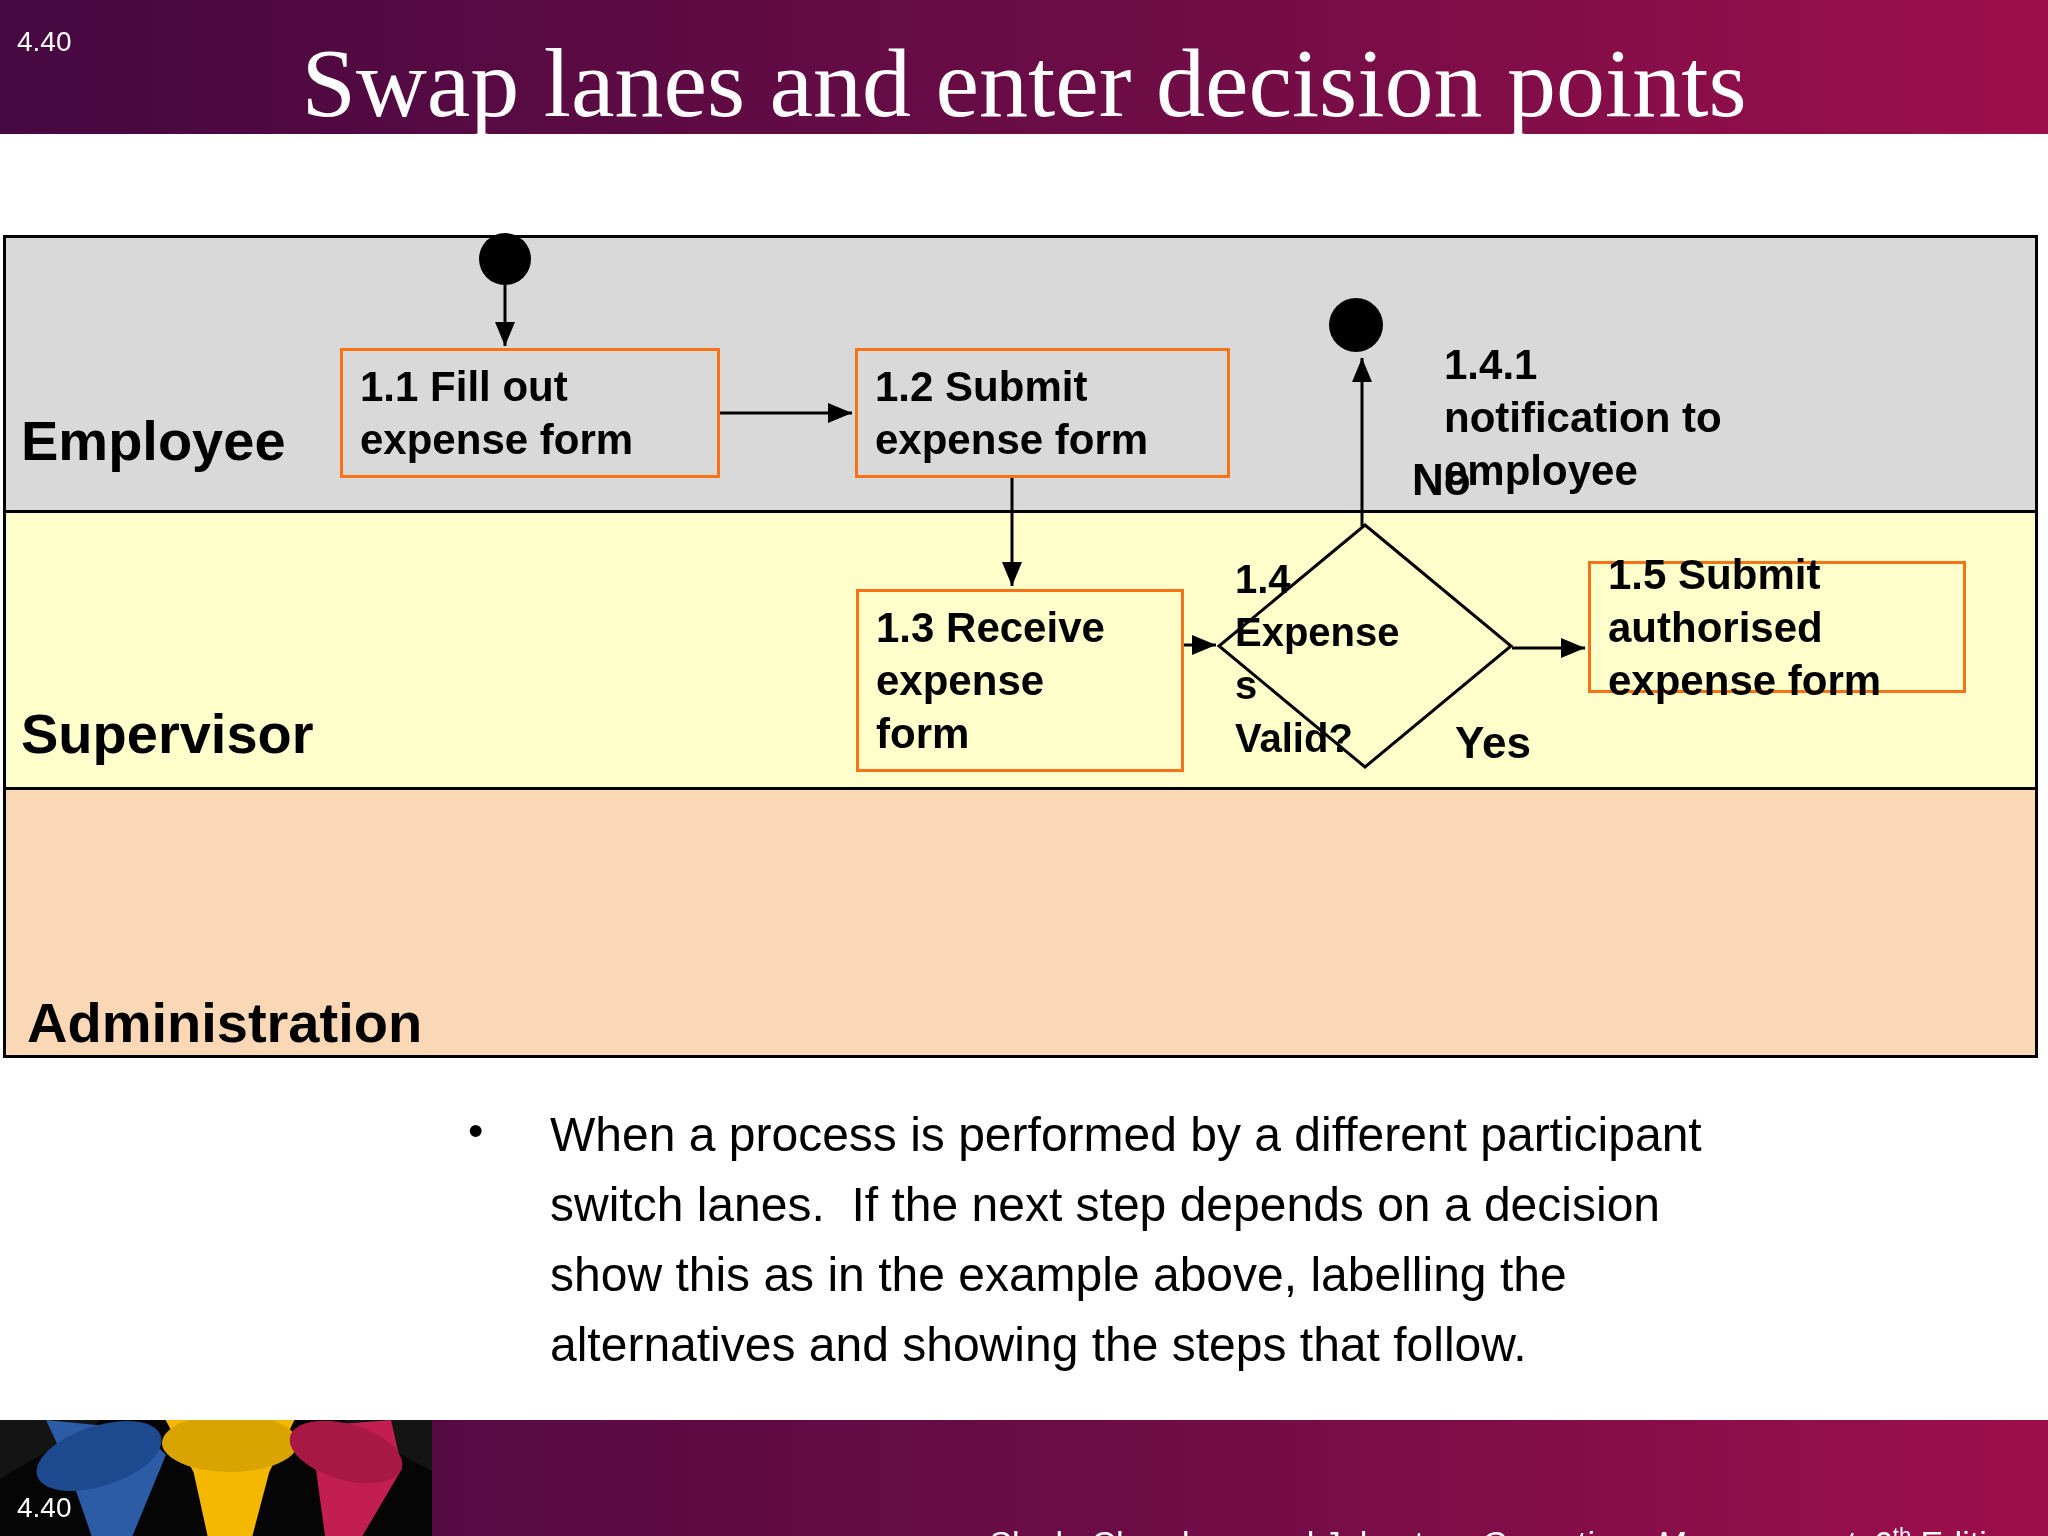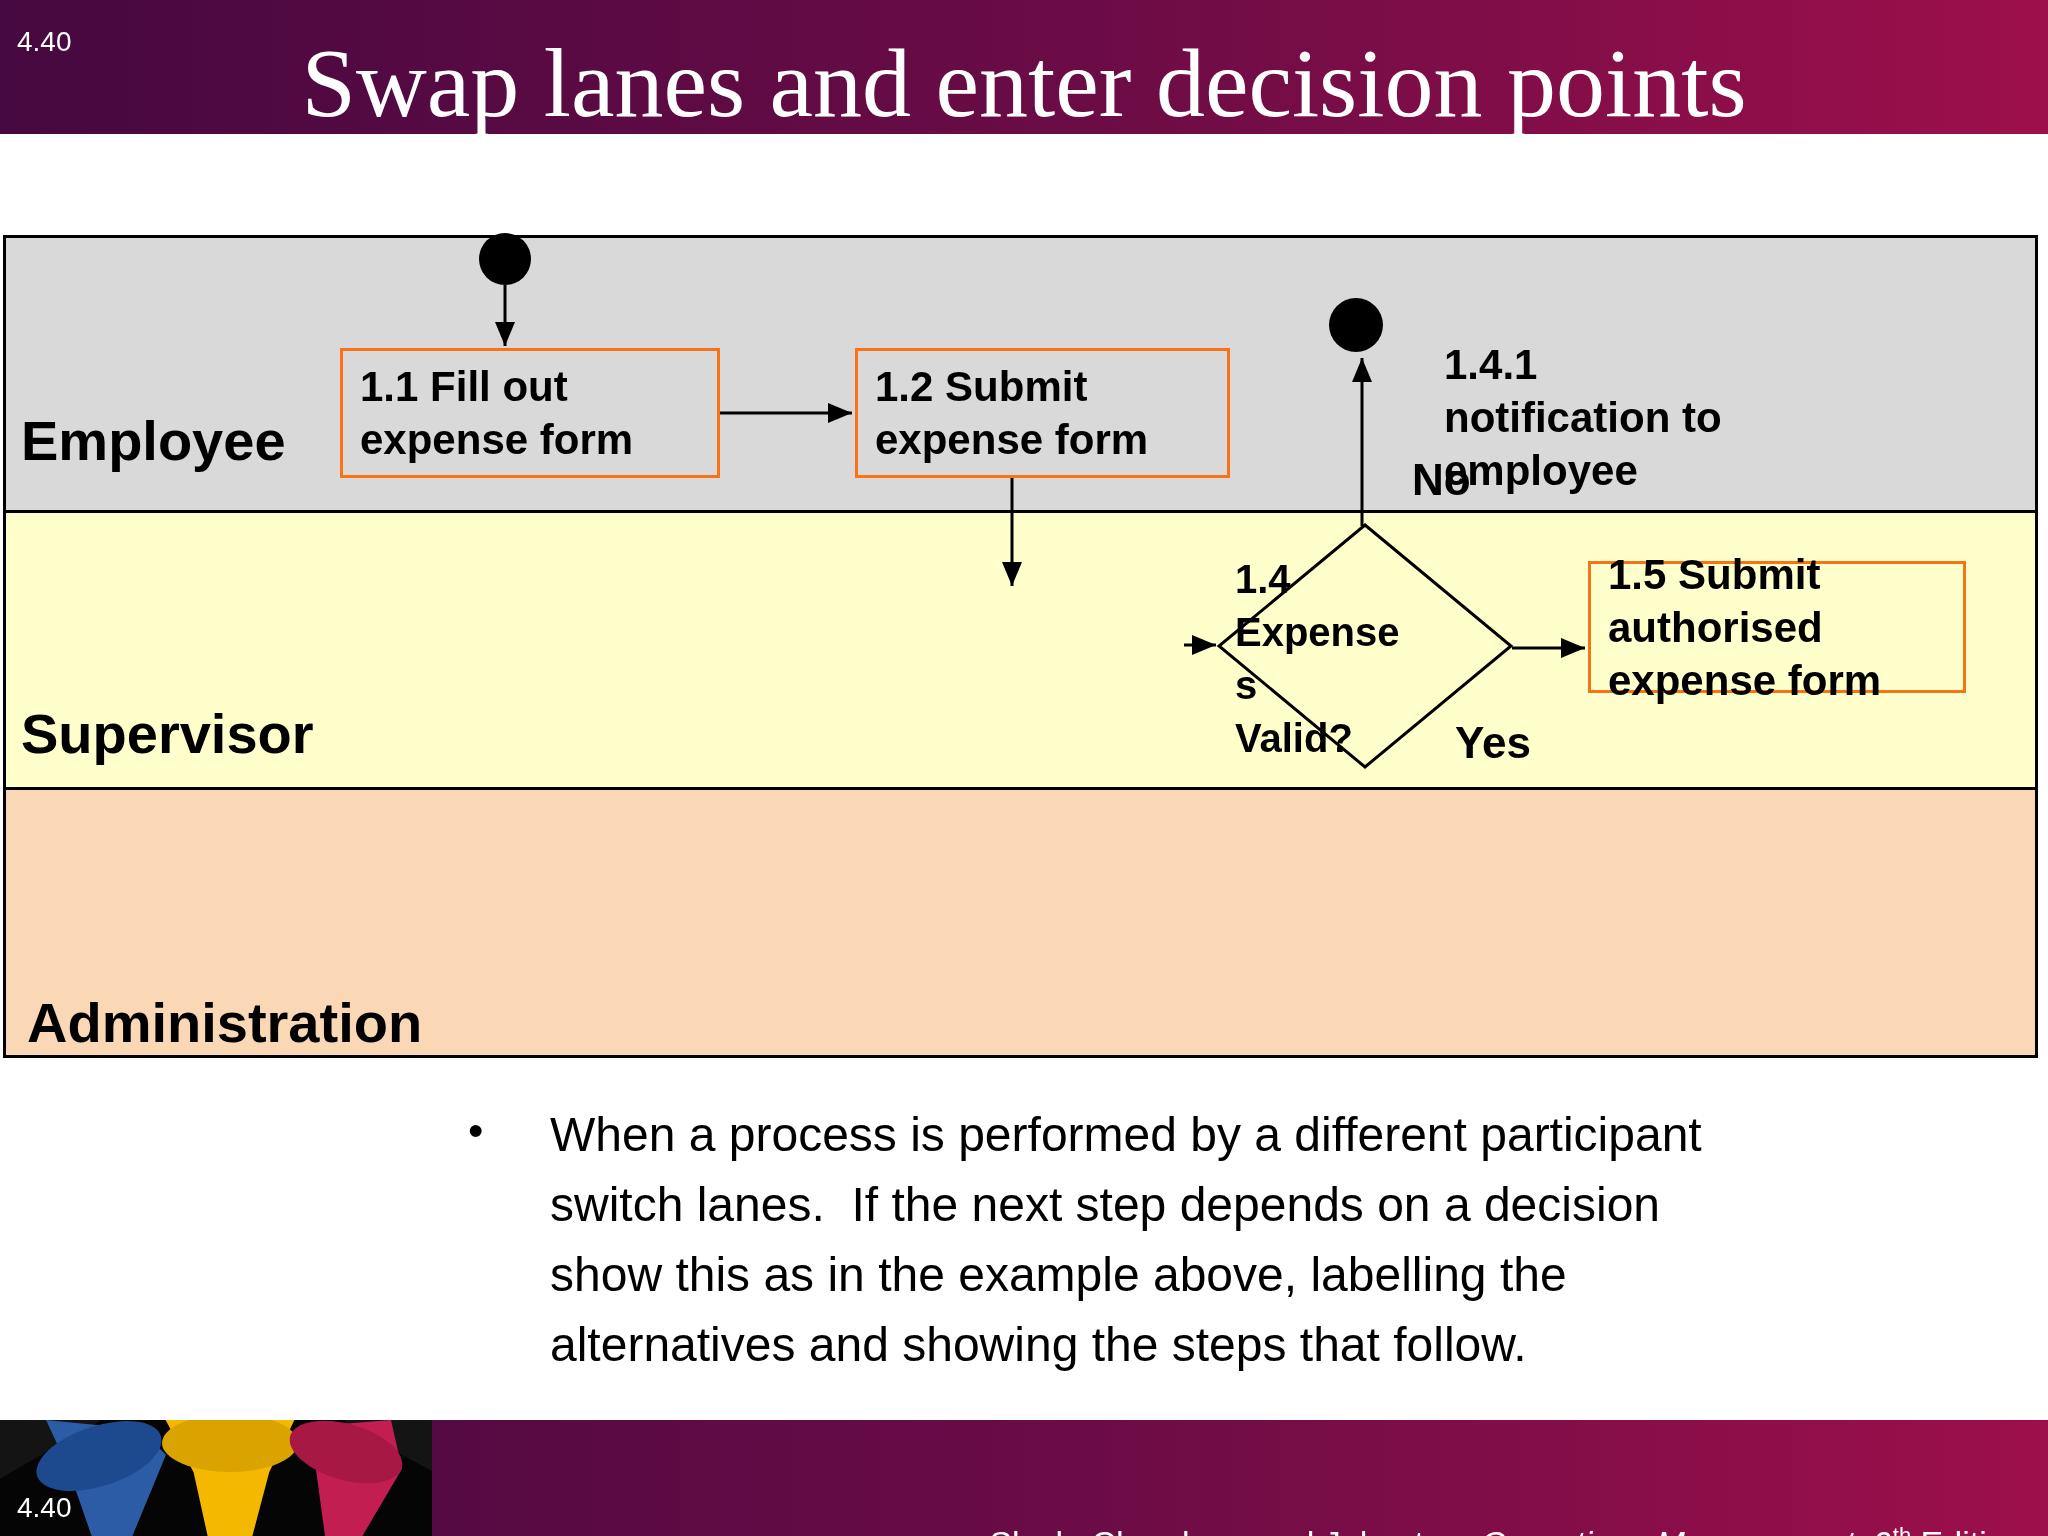--- a/index.html
+++ b/index.html
@@ -144,20 +144,25 @@
   </svg>
 
   <div class="pbox box-11">
     <div>1.1 Fill out</div>
     <div>expense form</div>
   </div>
   <div class="pbox box-12">
     <div>1.2 Submit</div>
     <div>expense form</div>
   </div>
+  <div class="pbox box-13">
+    <div>1.3 Receive</div>
+    <div>expense</div>
+    <div>form</div>
+  </div>
   <div class="pbox box-15">
     <div>1.5 Submit</div>
     <div>authorised</div>
     <div>expense form</div>
   </div>
 
   <div class="diamond-text">
     <div>1.4</div>
     <div>Expense</div>
     <div>s</div>

